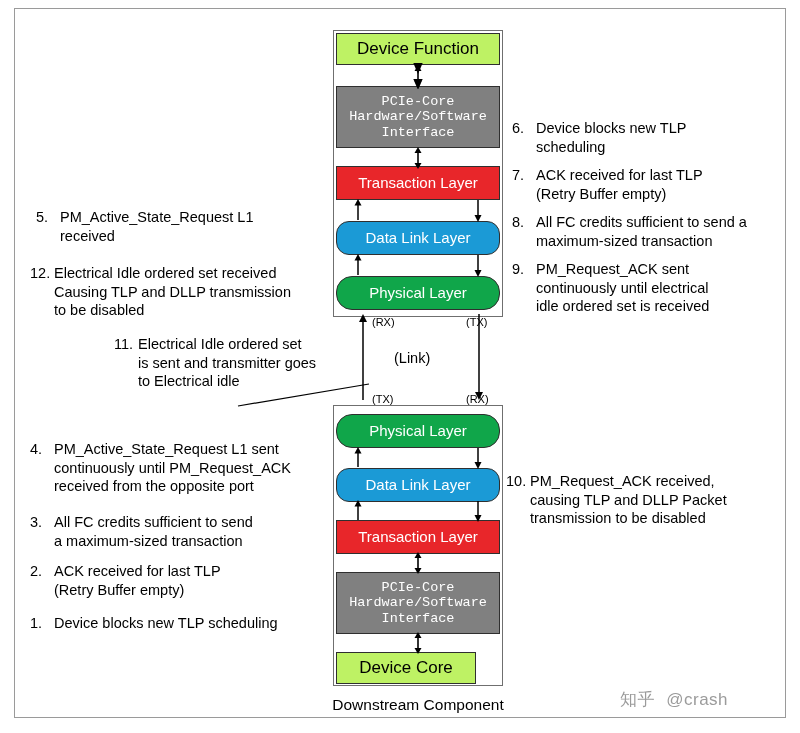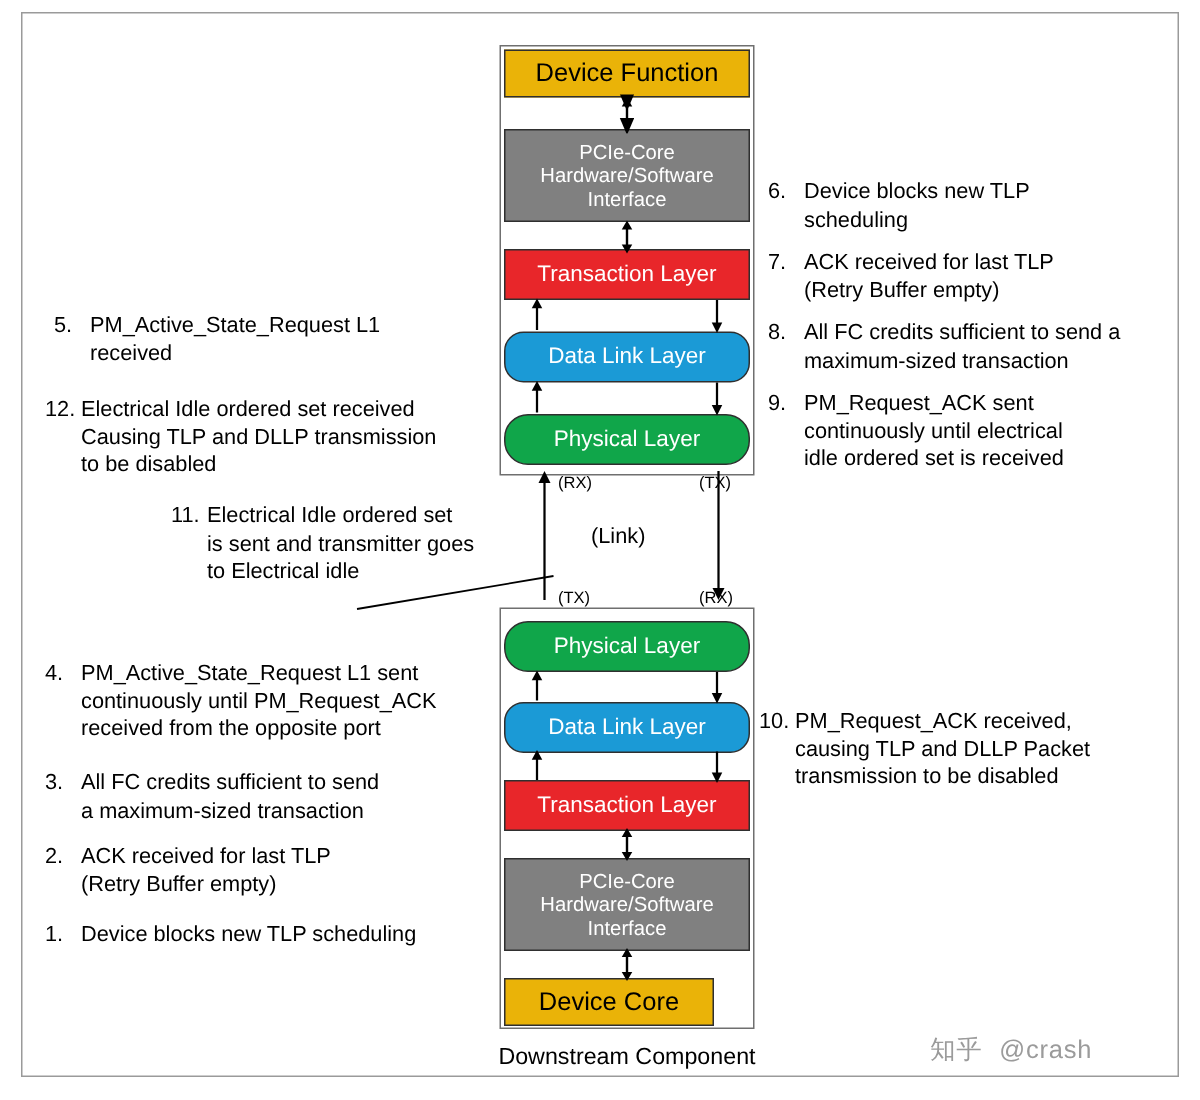--- a/index.html
+++ b/index.html
@@ -43,22 +43,22 @@
     position: absolute;
     box-sizing: border-box;
     border: 1px solid #2f2f2f;
     display: flex;
     align-items: center;
     justify-content: center;
     text-align: center;
     line-height: 1.15;
     font-size: 14.5px;
   }
-  .layer.white  { background: #eab308; color: #000; font-size: 17px; }
-  .layer.gray   { background: #808080; color: #ffffff; font-size: 13.5px; }
+  .layer.white  { background: #bef264; color: #000; font-size: 17px; }
+  .layer.gray   { background: #808080; color: #ffffff; font-size: 13.5px; font-family: Liberation Mono, monospace; }
   .layer.red    { background: #e8262a; color: #ffffff; font-size: 15px; }
   .layer.blue   { background: #1b9ad6; color: #ffffff; font-size: 15px; border-radius: 13px; }
   .layer.green  { background: #10a64a; color: #ffffff; font-size: 15px; border-radius: 16px; }
 
   .layer span { display: block; }
 
   
   .arrow {
     position: absolute;
   }

